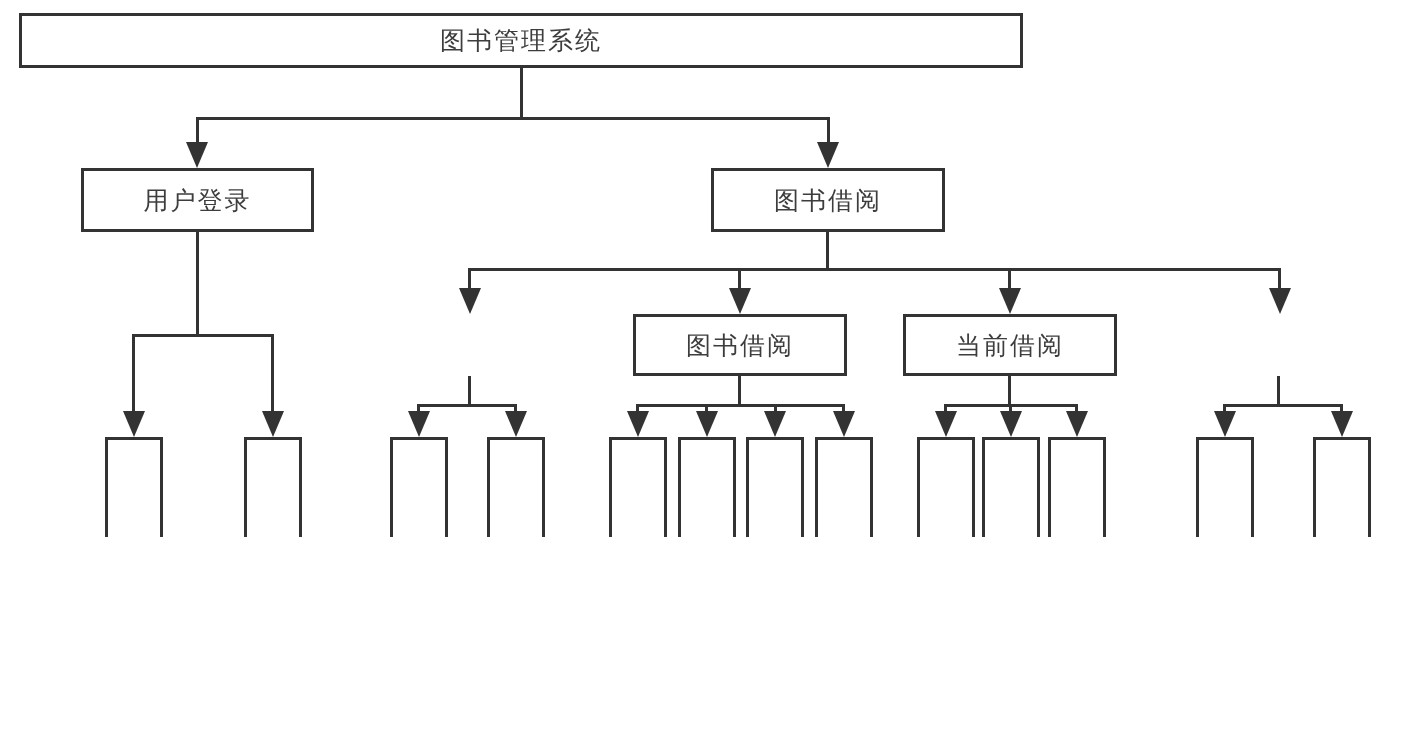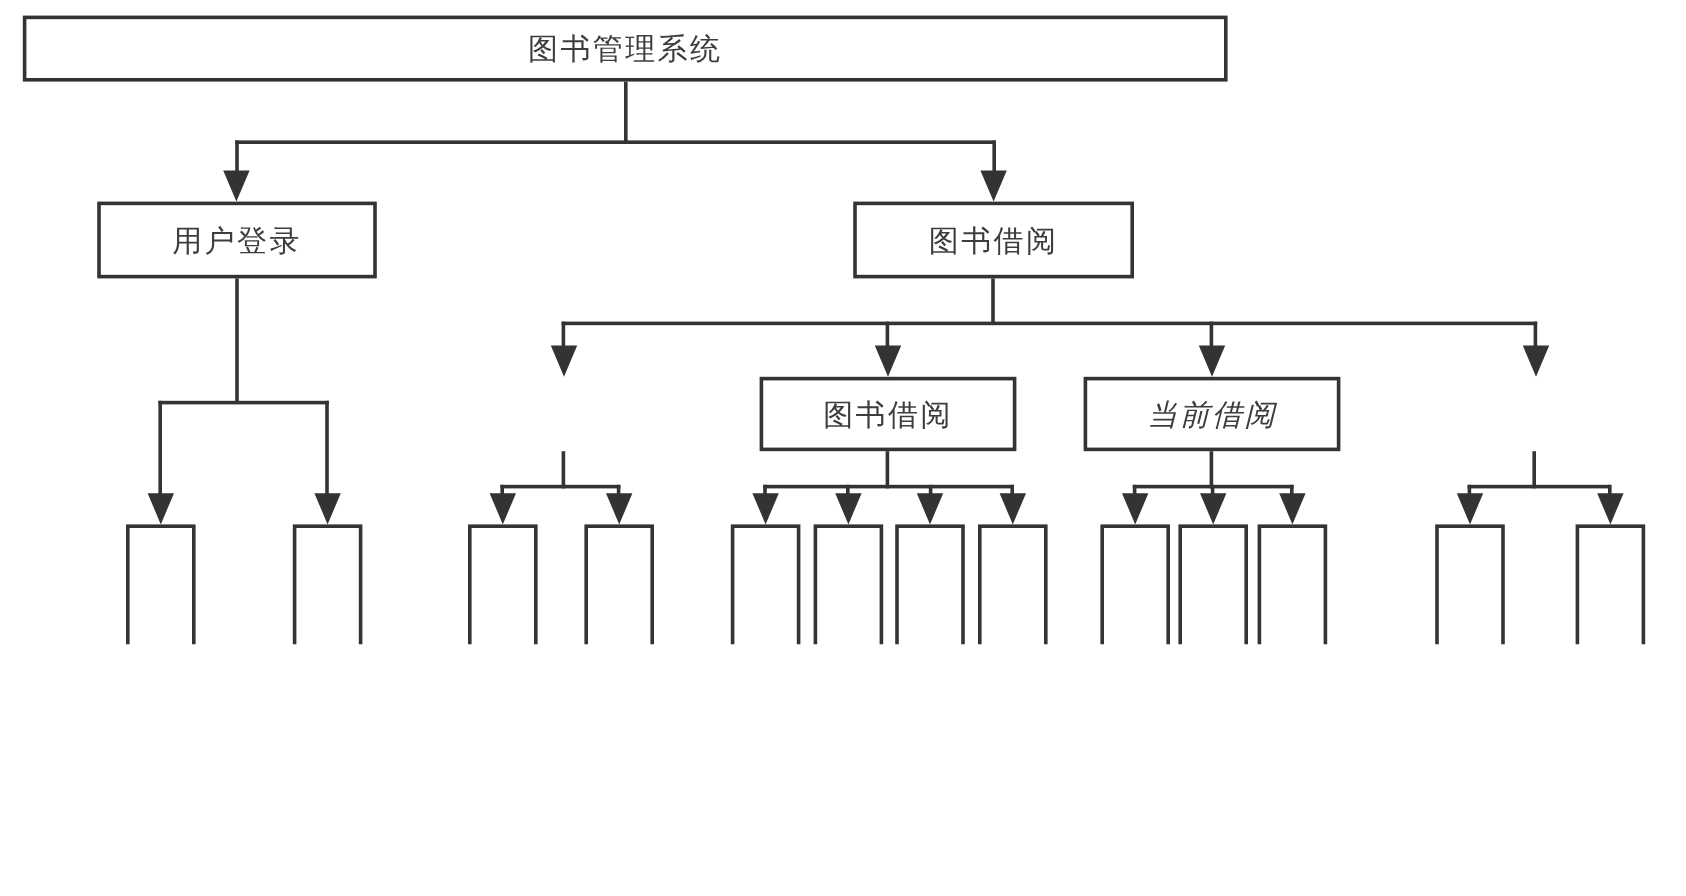--- a/index.html
+++ b/index.html
@@ -63,21 +63,21 @@
   <div class="vline" style="left:468px; top:268px; height:22px;"></div>
   <div class="vline" style="left:738px; top:268px; height:22px;"></div>
   <div class="vline" style="left:1008px; top:268px; height:22px;"></div>
   <div class="vline" style="left:1278px; top:268px; height:22px;"></div>
   <div class="arrow" style="left:459px; top:288px;"></div>
   <div class="arrow" style="left:729px; top:288px;"></div>
   <div class="arrow" style="left:999px; top:288px;"></div>
   <div class="arrow" style="left:1269px; top:288px;"></div>
 
   <div class="hbox" style="left:633px; top:314px; width:214px; height:62px;">图书借阅</div>
-  <div class="hbox" style="left:903px; top:314px; width:214px; height:62px;font-style:italic;">当前借阅</div>
+  <div class="hbox" style="left:903px; top:314px; width:214px; height:62px;">当前借阅</div>
 
   <div class="vline" style="left:468px; top:376px; height:31px;"></div>
   <div class="hline" style="left:417px; top:404px; width:100px;"></div>
   <div class="vline" style="left:417px; top:404px; height:10px;"></div>
   <div class="vline" style="left:514px; top:404px; height:10px;"></div>
   <div class="arrow" style="left:408px; top:411px;"></div>
   <div class="arrow" style="left:505px; top:411px;"></div>
 
   <div class="vline" style="left:738px; top:376px; height:31px;"></div>
   <div class="hline" style="left:636px; top:404px; width:209px;"></div>

